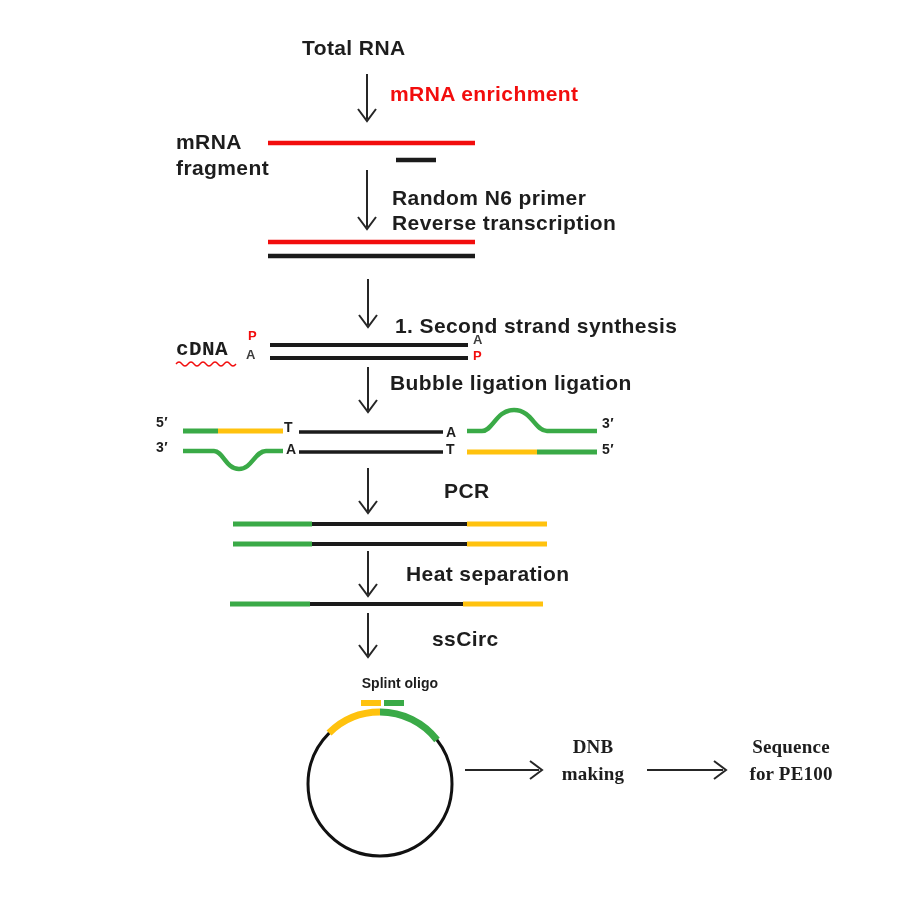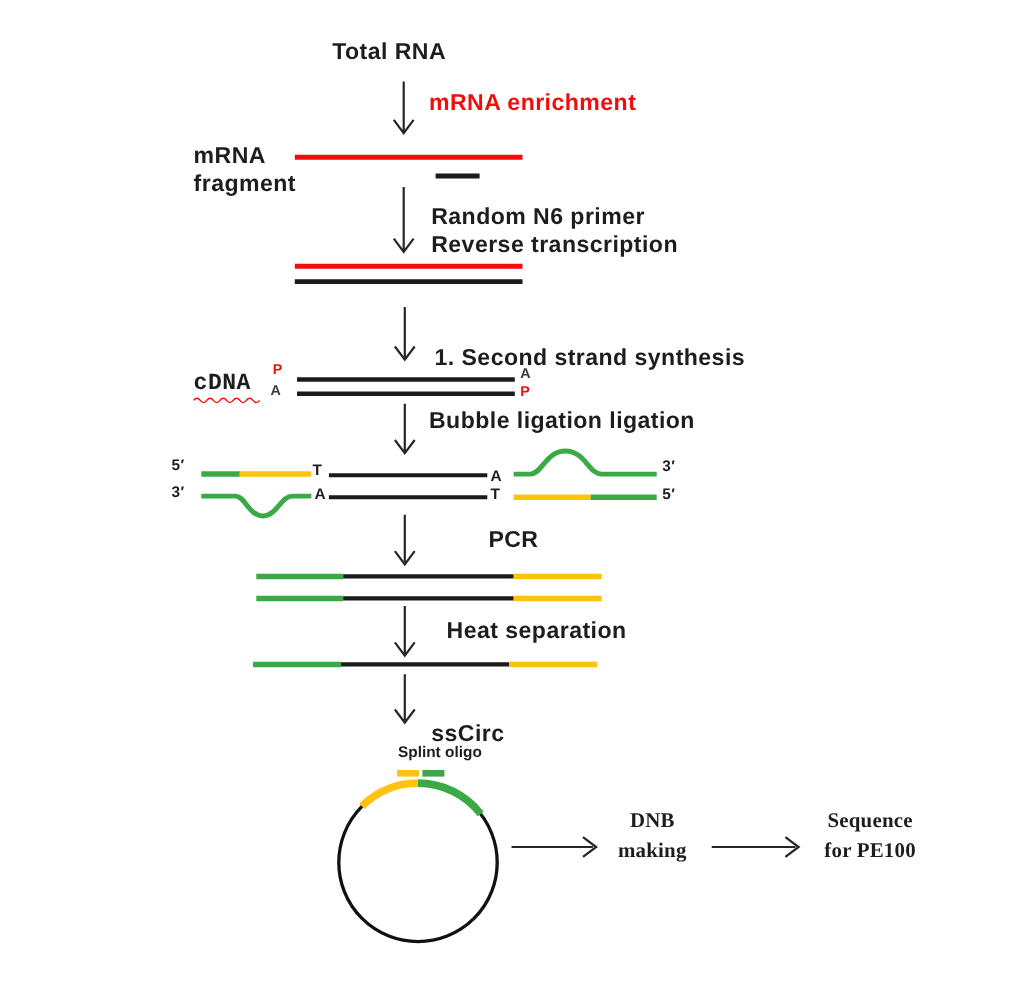--- a/index.html
+++ b/index.html
@@ -34,21 +34,21 @@
   .five-left{left:156px;top:414px;}
   .three-left{left:156px;top:439px;}
   .t-left-base{left:284px;top:419px;}
   .a-left-base{left:286px;top:441px;}
   .a-insert-base{left:446px;top:424px;}
   .t-insert-base{left:446px;top:441px;}
   .three-right{left:602px;top:415px;}
   .five-right{left:602px;top:441px;}
   .pcr{left:444px;top:479px;}
   .heat{left:406px;top:562px;}
-  .sscirc{left:392px;top:627px;margin-top:29px;}
+  .sscirc{left:432px;top:627px;}
   .splint{left:330px;top:675px;width:108px;text-align:right;font-size:14px;font-weight:700;letter-spacing:0;}
   .dnb{left:547px;top:733px;width:92px;}
   .sequence{left:730px;top:733px;width:122px;}
   
   .arrow{stroke:#262626;stroke-width:2;fill:none;}
   .k-line{stroke:#1b1b1b;fill:none;}
   .r-line{stroke:var(--c-red,#f20d0d);fill:none;}
   .g-line{stroke:var(--c-green,#3aaa47);fill:none;}
   .y-line{stroke:var(--c-yellow,#ffc20e);fill:none;}
 </style>

